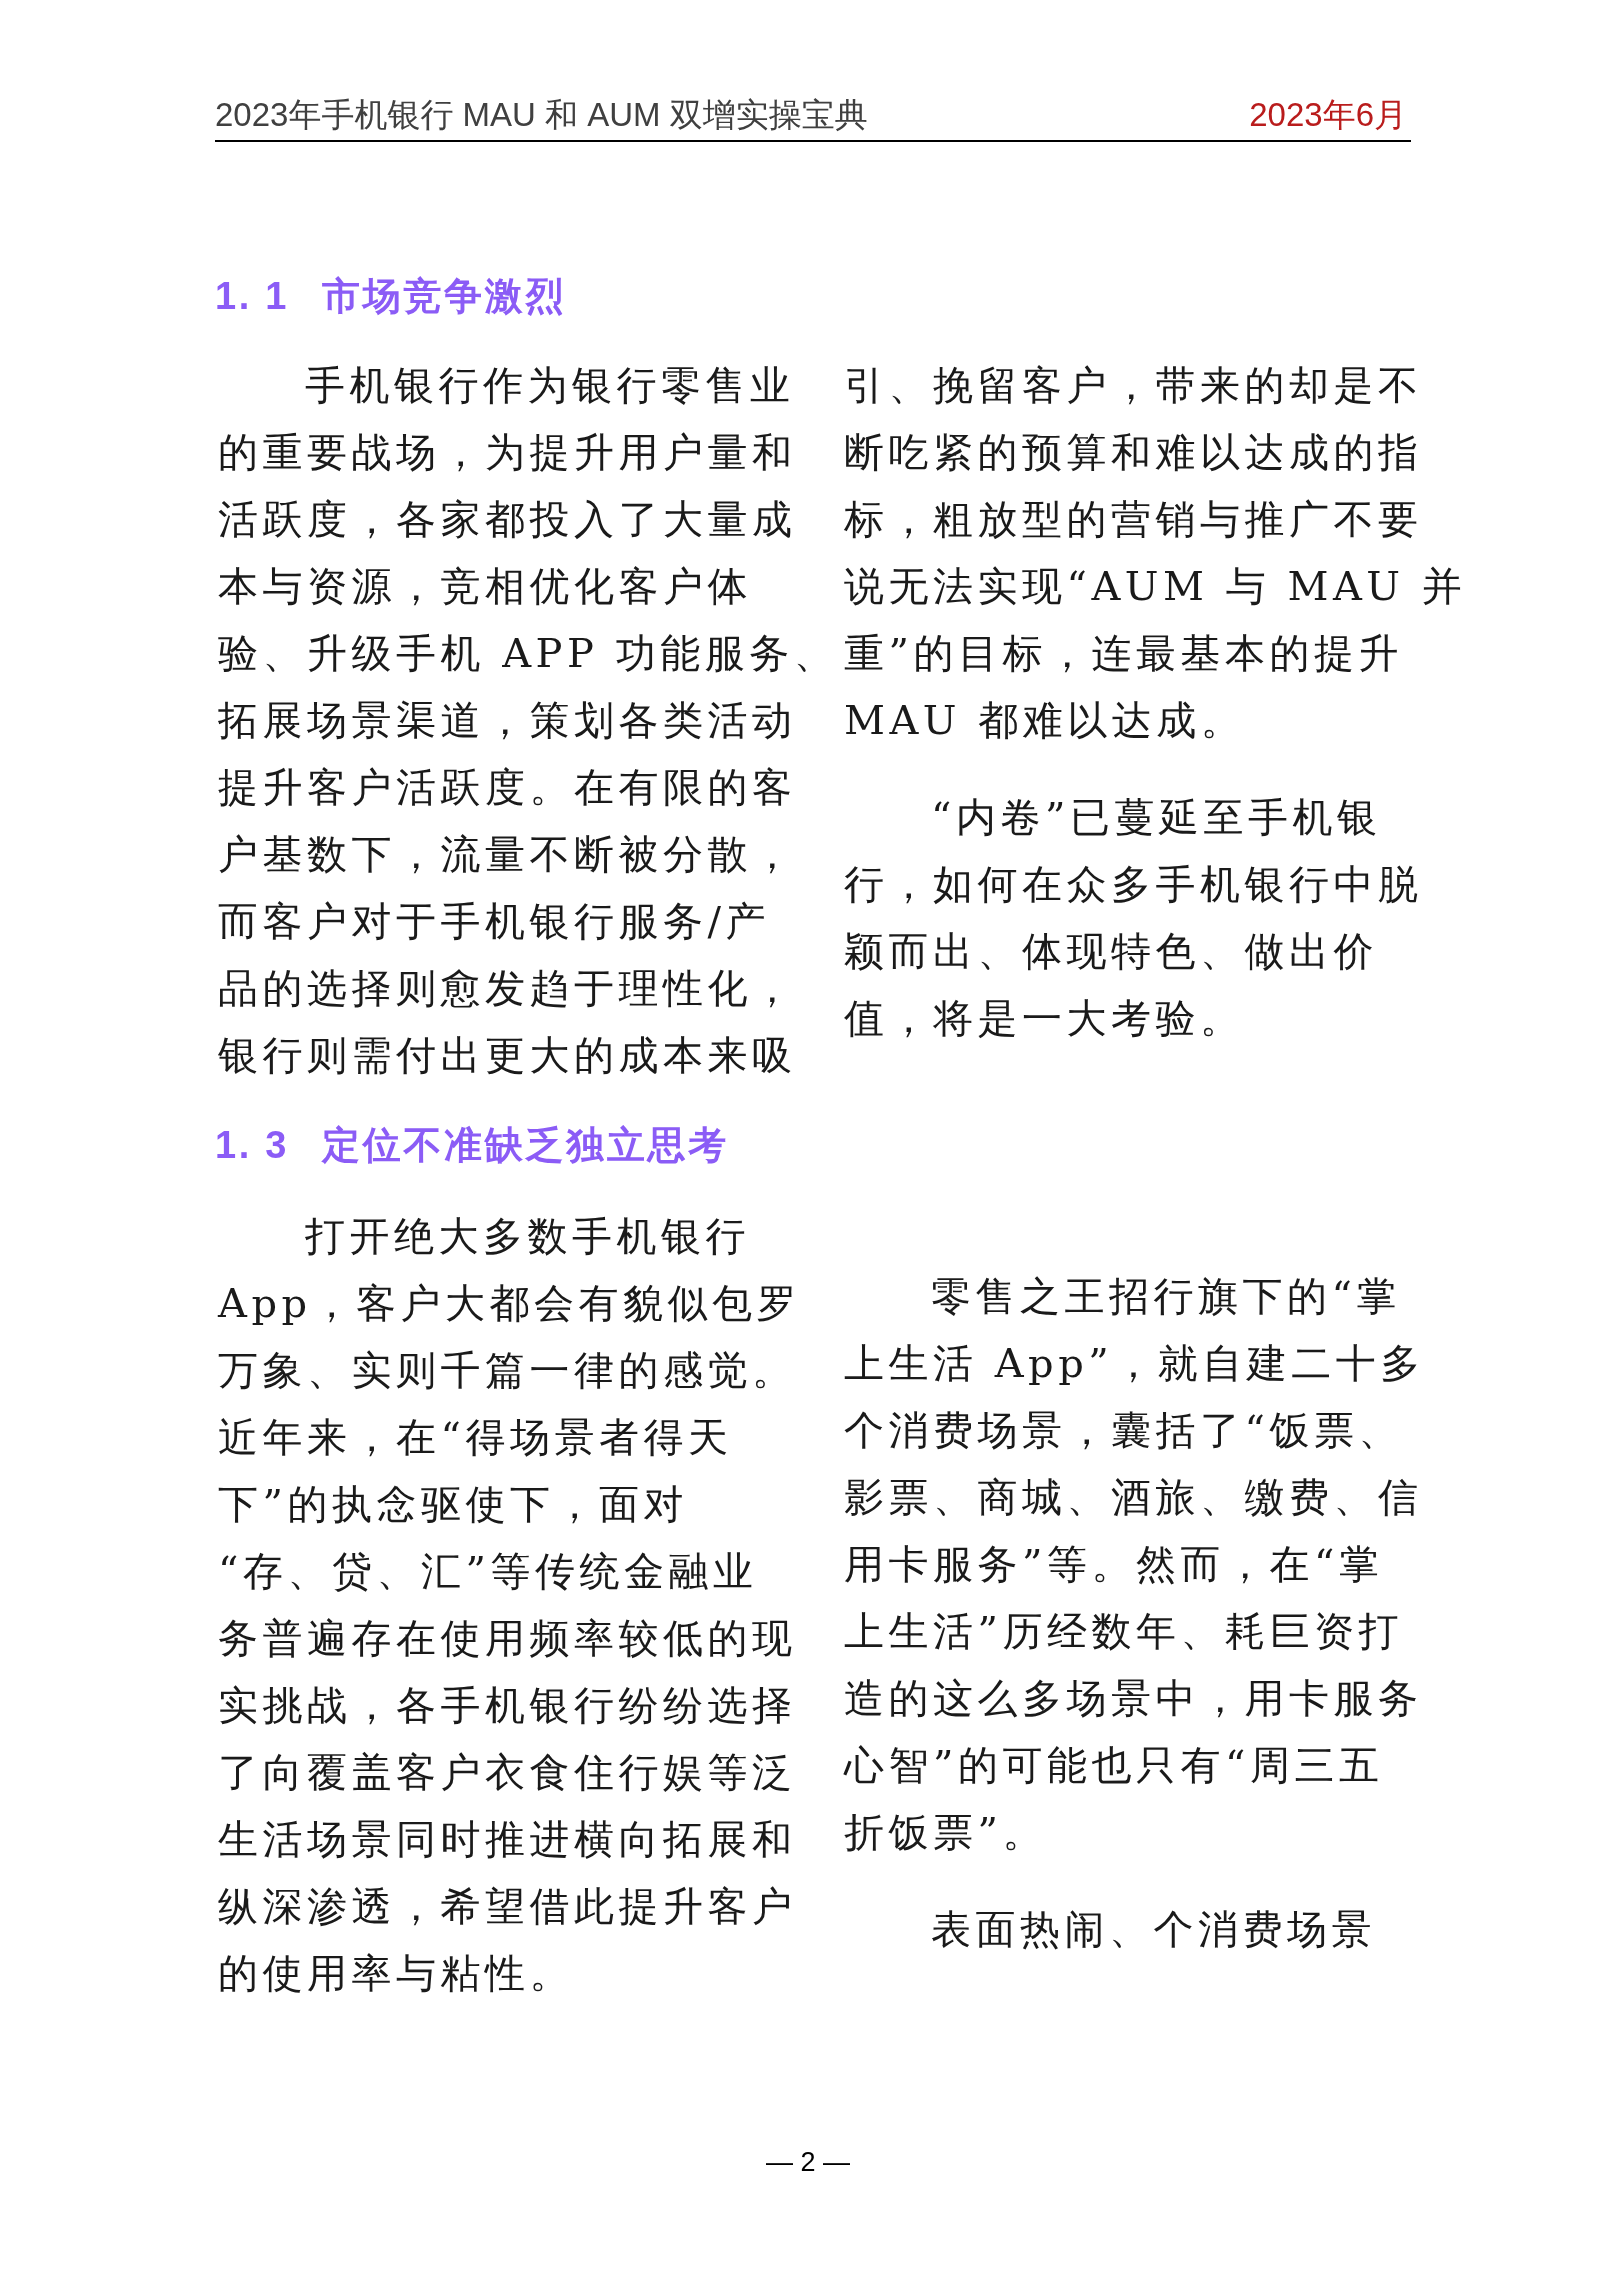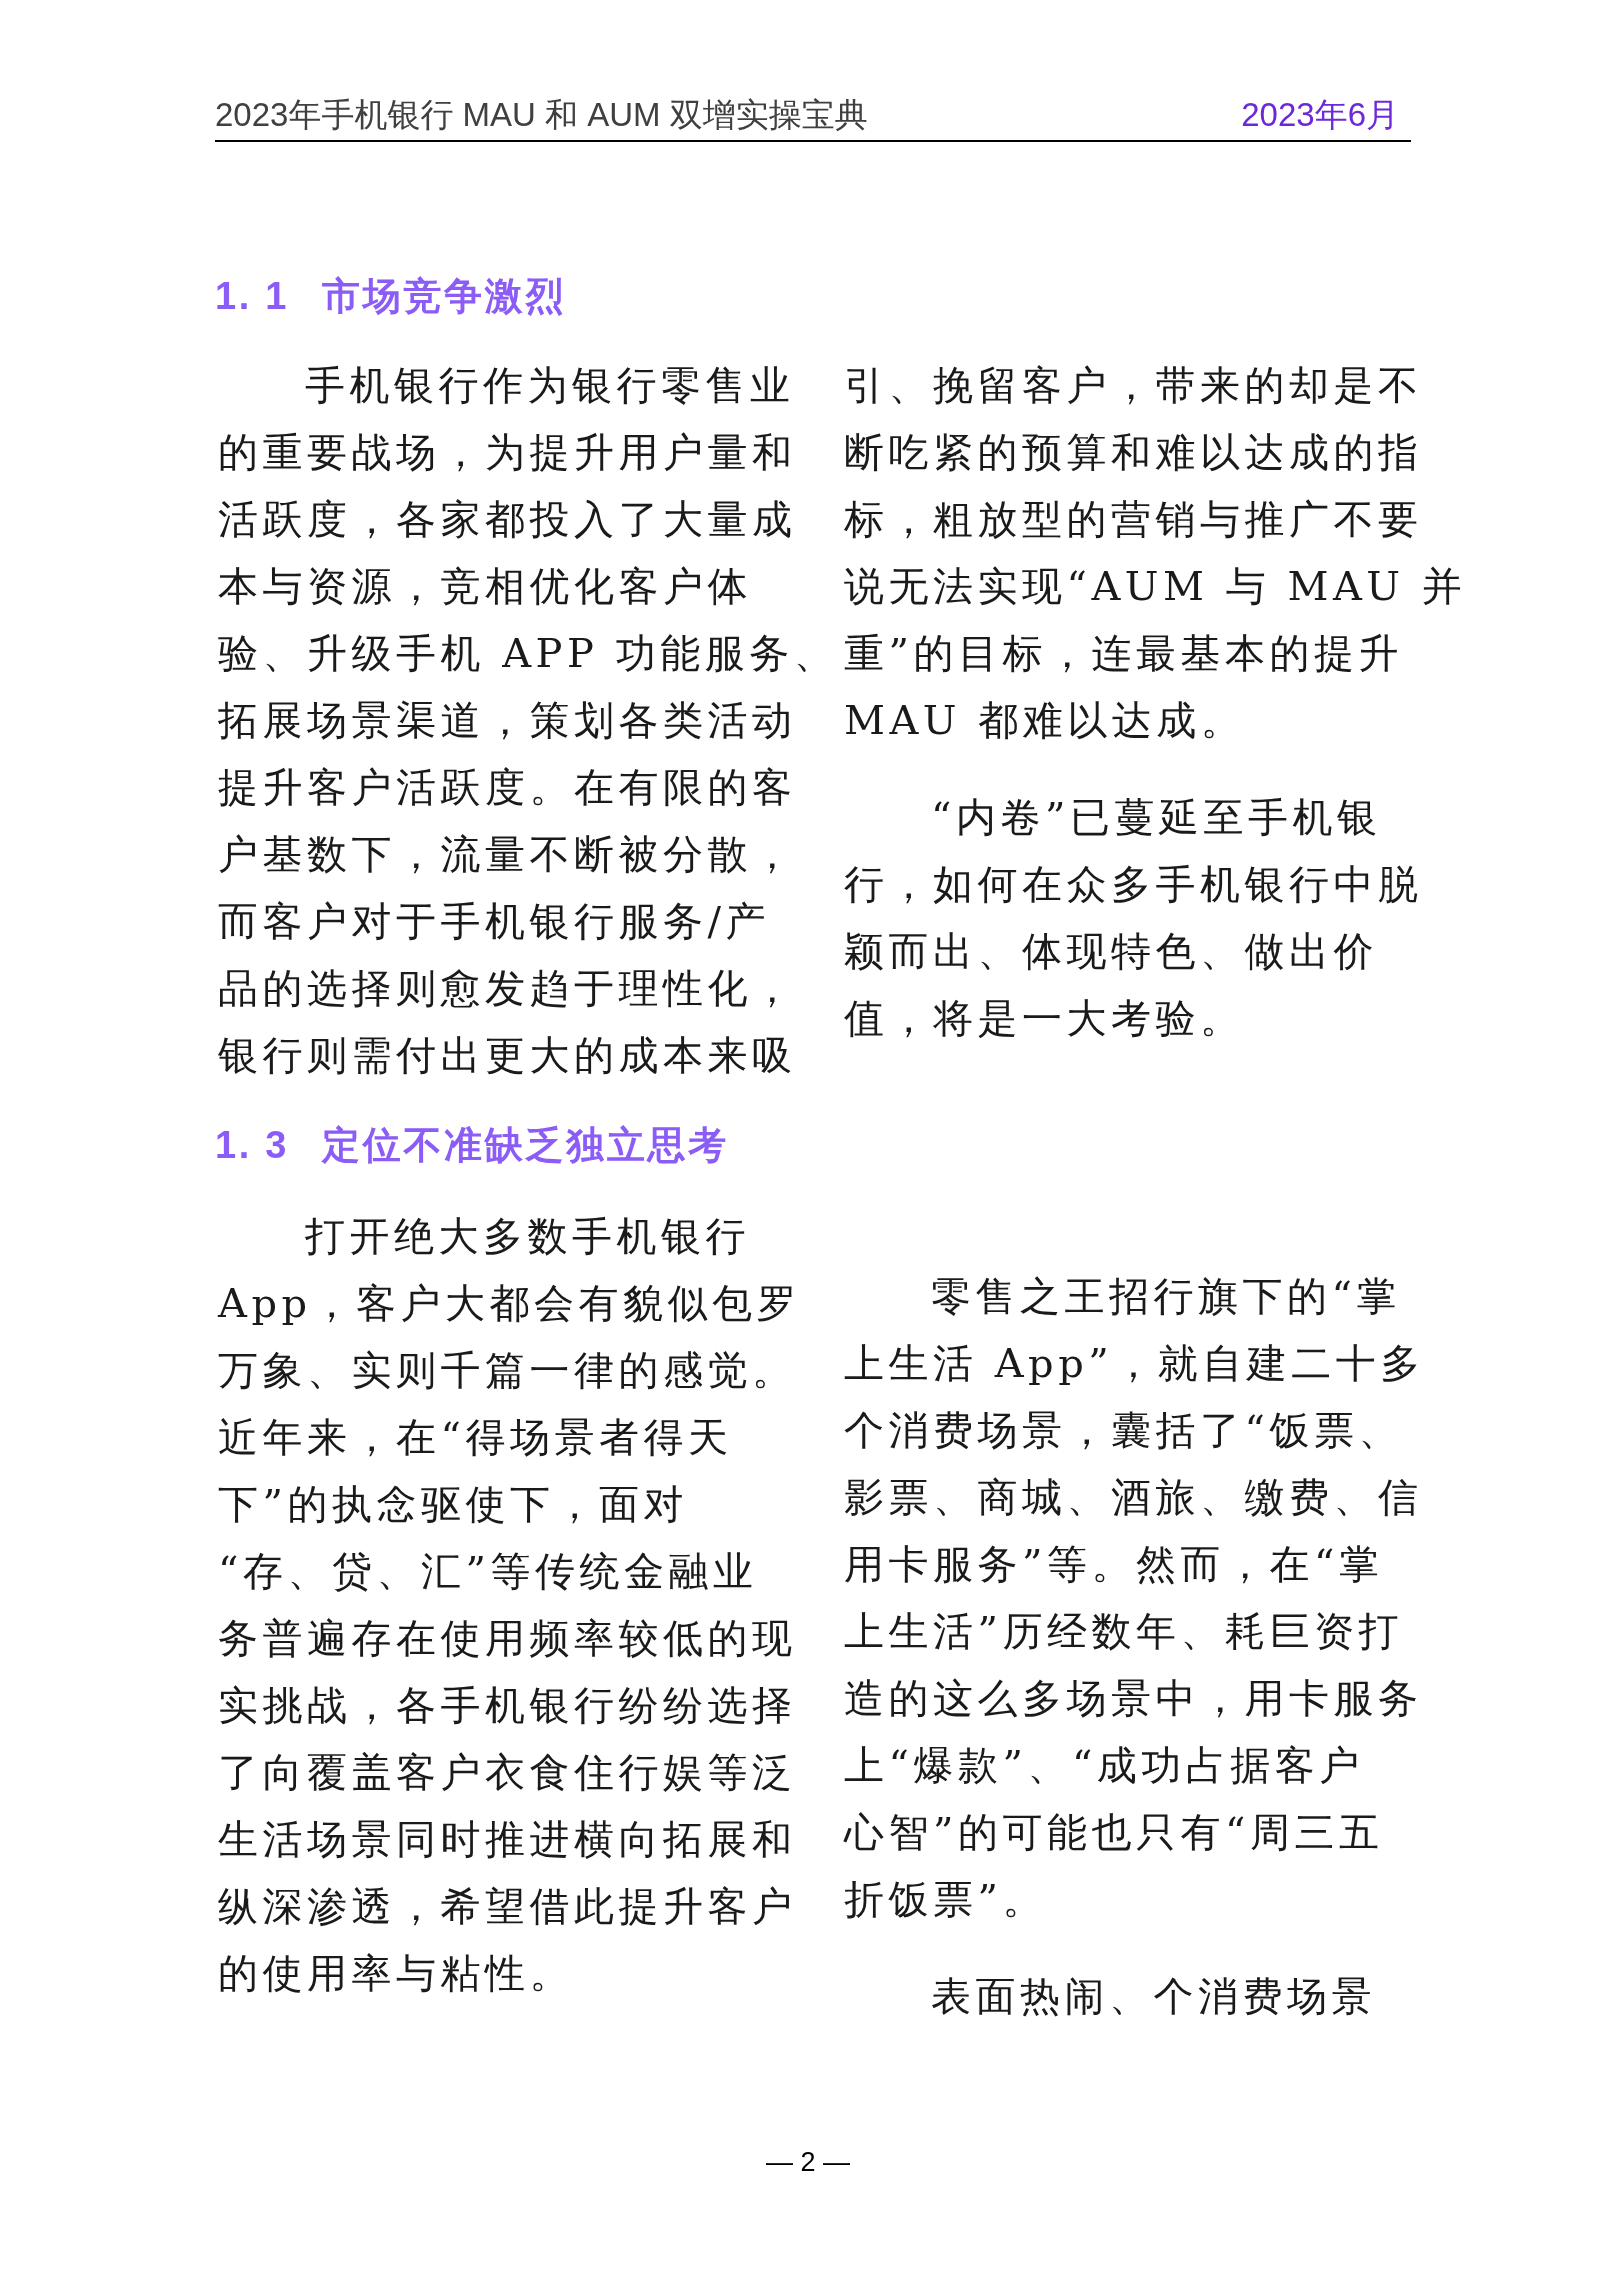--- a/index.html
+++ b/index.html
@@ -1,19 +1,19 @@
 <!DOCTYPE html>
 <html style="font-size:14.5px"><head>
 <meta charset="utf-8">
 <style>
   html, body { margin: 0; padding: 0; background: #ffffff; }
   body { width: 1616px; height: 2286px; position: relative; overflow: hidden; color: #1a1a1a; }
   .header { position: absolute; left: 215px; top: 91px; width: 1196px; height: 49px; border-bottom: 2.7px solid #000; }
   .header .title { position: absolute; left: 0; top: 1.8px; font-family: "Liberation Sans", sans-serif; font-size: 33px; color: #404040; white-space: nowrap; }
-  .header .date { position: absolute; right: 12px; top: 1.8px; font-family: "Liberation Sans", sans-serif; font-size: 33px; color: #6d28d9; white-space: nowrap; }
+  .header .date { position: absolute; right: 4px; top: 1.8px; font-family: "Liberation Sans", sans-serif; font-size: 33px; color: #b91c1c; white-space: nowrap; }
 
   .heading { position: absolute; left: 215px; font-family: "DejaVu Sans", sans-serif; font-weight: bold; color: #8b5cf6; font-size: 38px; white-space: nowrap; letter-spacing: 2.7px; }
   .heading .num { display: inline-block; width: 107px; font-family: "Liberation Sans", sans-serif; }
 
   .col { position: absolute; width: 562px; font-family: "DejaVu Serif", serif; font-size: 40px; line-height: 67px; letter-spacing: 4.5px; }
   .col p { margin: 3px; }
   .gap { height: 23.6px; }
   .line { display: block; white-space: nowrap; }
 
   .footer { position: absolute; left: 0; width: 1616px; top: 2147px; text-align: center; font-family: "Liberation Sans", sans-serif; font-size: 27px; color: #000; }
@@ -87,21 +87,20 @@
 
 <div class="col" style="left:841px; top:1260px;">
   <p>
     <span class="line" style="padding-left:87px;">零售之王招行旗下的“掌</span>
     <span class="line">上生活 App”，就自建二十多</span>
     <span class="line">个消费场景，囊括了“饭票、</span>
     <span class="line">影票、商城、酒旅、缴费、信</span>
     <span class="line">用卡服务”等。然而，在“掌</span>
     <span class="line">上生活”历经数年、耗巨资打</span>
     <span class="line">造的这么多场景中，用卡服务</span>
-    <span class="line">上“爆款”、“成功占据客户</span>
     <span class="line">心智”的可能也只有“周三五</span>
     <span class="line">折饭票”。</span>
   </p>
   <div class="gap"></div>
   <p>
     <span class="line" style="padding-left:87px;">表面热闹、个消费场景</span>
   </p>
 </div>
 
 <div class="footer">— 2 —</div>

